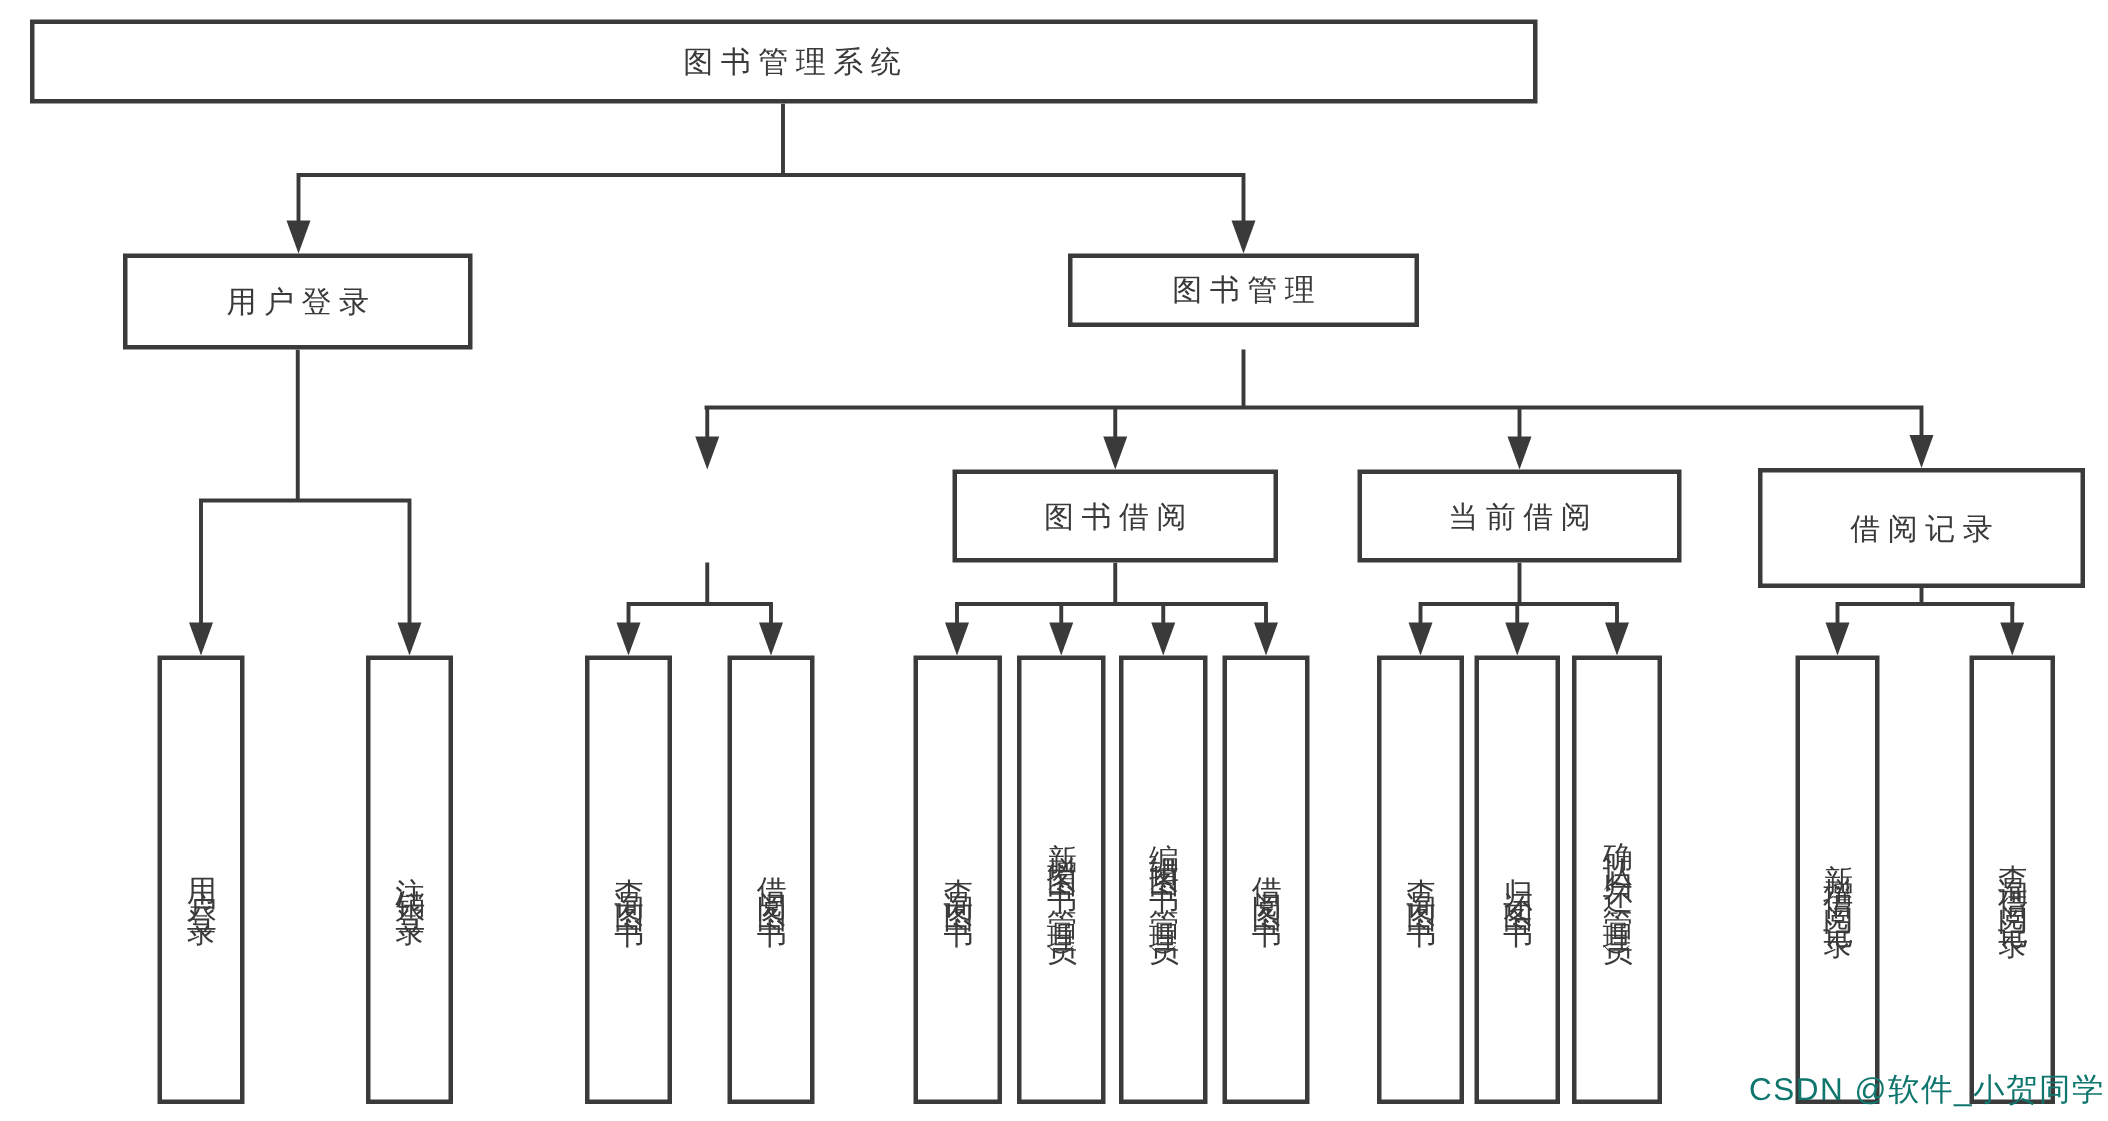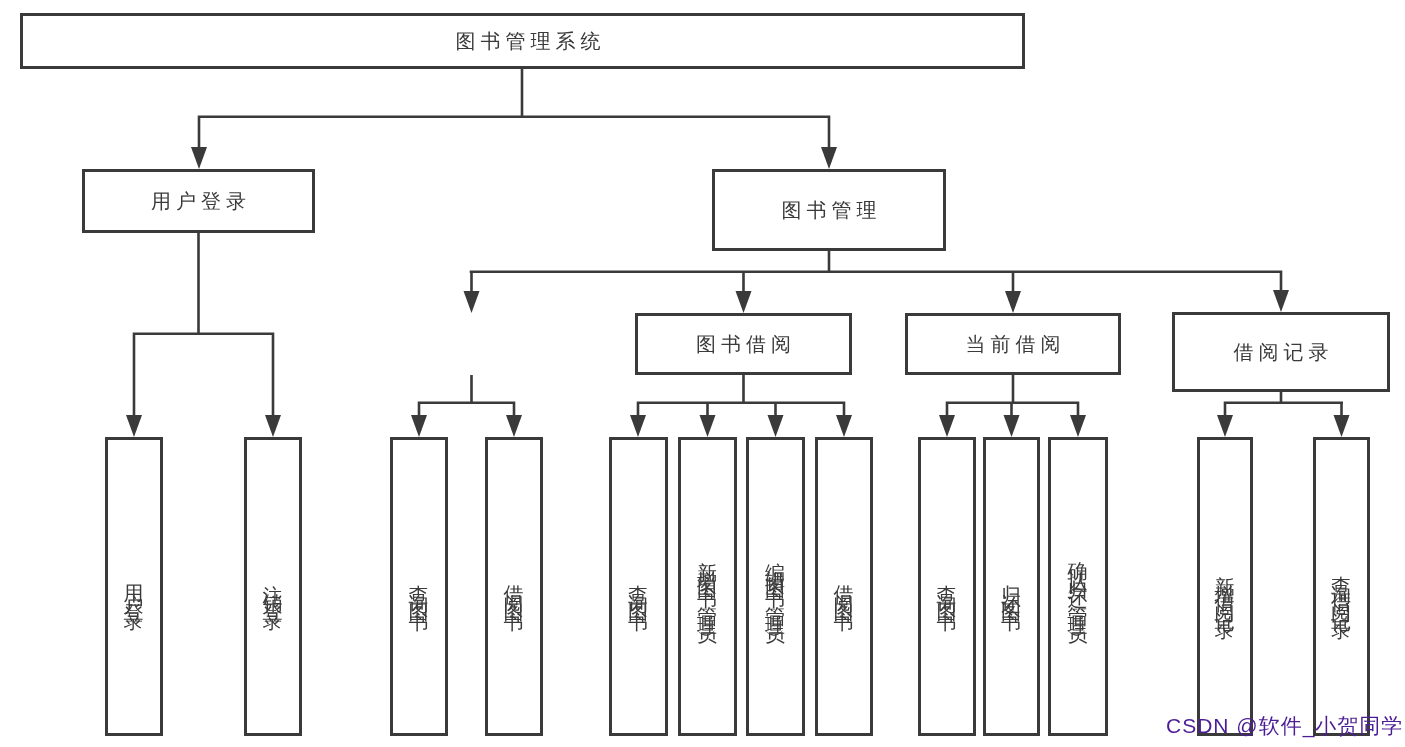--- a/index.html
+++ b/index.html
@@ -42,21 +42,21 @@
     white-space: normal;
     line-height: 1;
     padding: 4px 0;
   }
   .watermark {
     position: absolute;
     left: 1166px;
     top: 712px;
     font-size: 21px;
     letter-spacing: 1px;
-    color: #4c1d95;
+    color: #0f766e;
     white-space: nowrap;
   }
 </style>
 </head>
 <body>
 
 <div class="stage">
 
   <svg class="connectors" viewBox="0 0 1405 747" xmlns="http://www.w3.org/2000/svg">
 
@@ -104,21 +104,21 @@
     <g>
       <path d="M1281 376 V404 M1223.7 402.7 H1343 M1225 404 V418 M1341.5 404 V418"></path>
       <polygon points="1217,415 1233,415 1225,437"></polygon>
       <polygon points="1333.5,415 1349.5,415 1341.5,437"></polygon>
     </g>
   </svg>
 
   <div class="node" style="left:20px; top:13px; width:1005px; height:56px;padding-left:11px;">图书管理系统</div>
 
   <div class="node" style="left:82px; top:169px; width:233px; height:64px;">用户登录</div>
-  <div class="node" style="left:712px; top:169px; width:234px; height:82px;">图书管理</div>
+  <div class="node" style="left:712px; top:169px; width:234px; height:49px;">图书管理</div>
 
   <div class="node" style="left:635px; top:313px; width:217px; height:62px;">图书借阅</div>
   <div class="node" style="left:905px; top:313px; width:216px; height:62px;">当前借阅</div>
   <div class="node" style="left:1172px; top:312px; width:218px; height:80px;">借阅记录</div>
 
   <div class="node v" style="left:105px; top:437px; width:58px; height:299px;">用户登录</div>
   <div class="node v" style="left:244px; top:437px; width:58px; height:299px;">注销登录</div>
 
   <div class="node v" style="left:390px; top:437px; width:58px; height:299px;">查询图书</div>
   <div class="node v" style="left:485px; top:437px; width:58px; height:299px;">借阅图书</div>

